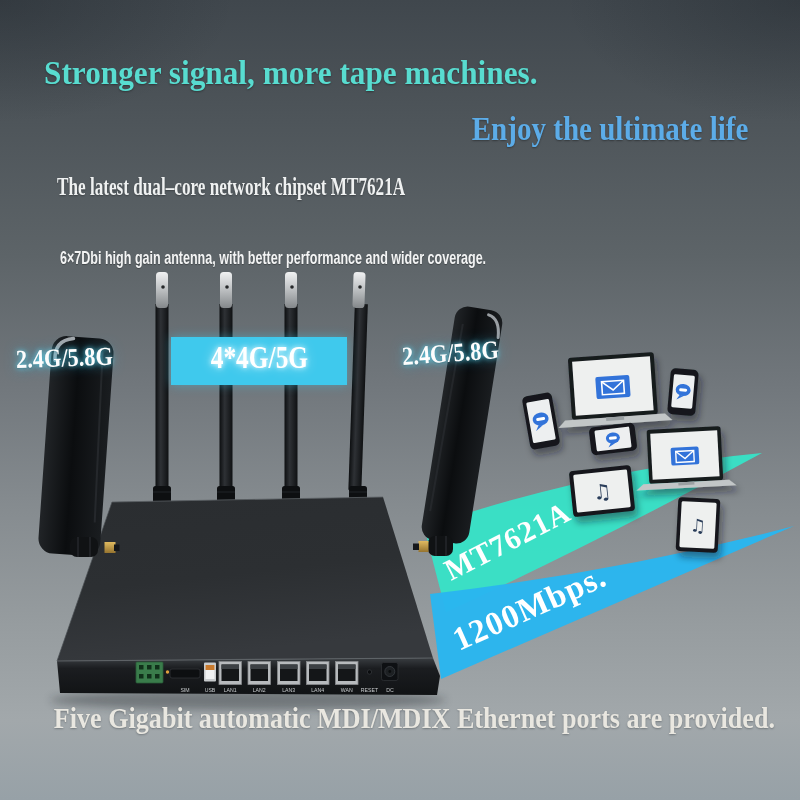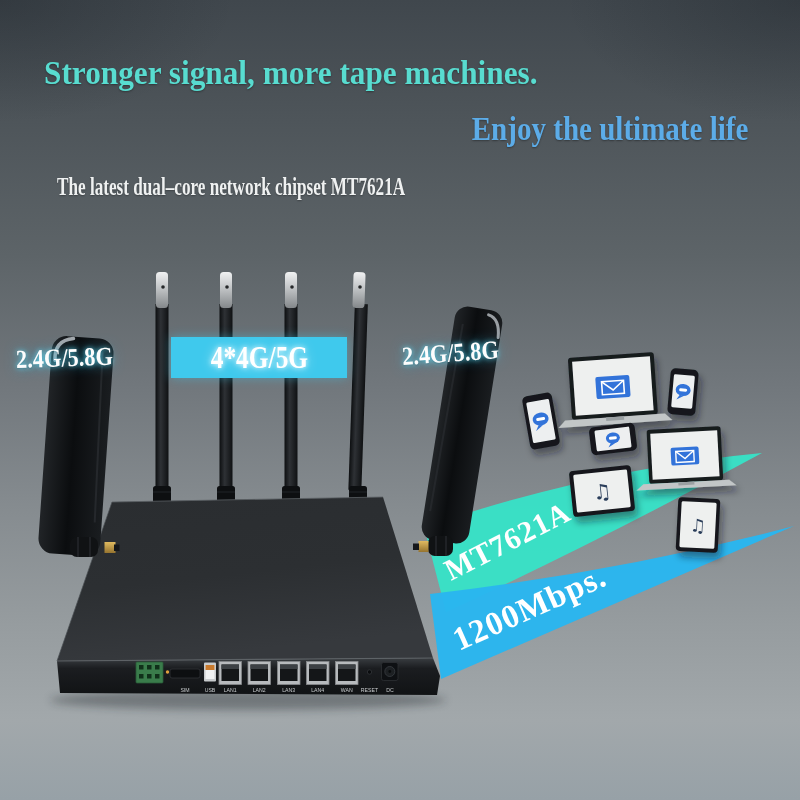--- a/index.html
+++ b/index.html
@@ -27,21 +27,21 @@
   .feat2 .sx{transform:scaleX(.64);transform-origin:left;}
   .feat3{left:60px;top:247px;font-size:19px;font-weight:600;color:#f3f4f4;
     font-family:"Liberation Sans",sans-serif;text-shadow:0 1px 1px rgba(0,0,0,.3);}
   .feat3 .sx{transform:scaleX(.66);transform-origin:left;}
   .glowlabel{font-size:26px;font-weight:bold;color:#fdfdfd;
     text-shadow:0 0 6px rgba(96,222,248,.95),0 0 14px rgba(62,195,238,.75),0 1px 2px rgba(0,0,0,.3);}
   .label-left{left:16px;top:343px;transform:rotate(-2deg);}
   .label-left .sx{transform:scaleX(.86);transform-origin:left;}
   .label-right{left:402px;top:338px;transform:rotate(-4deg);}
   .label-right .sx{transform:scaleX(.86);transform-origin:left;}
-  .banner{left:171px;top:337px;width:176px;height:41px;background:#3fc9ed;
+  .banner{left:171px;top:337px;width:176px;height:48px;background:#3fc9ed;
     text-align:center;line-height:41px;z-index:3;
     box-shadow:0 0 10px rgba(63,201,237,.45);}
   .banner-text{font-size:31px;font-weight:bold;color:#ffffff;
     text-shadow:0 0 6px rgba(230,250,255,.95),0 0 13px rgba(255,255,255,.65);}
   .banner .sx{transform:scaleX(.82);transform-origin:center;}
   .footer{left:0;top:701px;width:800px;text-align:center;font-size:30px;font-weight:bold;
     color:#e9e7e0;text-shadow:0 1px 2px rgba(60,66,70,.45);}
   .footer .sx{transform:scaleX(.87);transform-origin:center;}
   .overlay{z-index:4;}
   svg.scene{position:absolute;left:0;top:0;z-index:2;}
@@ -304,19 +304,25 @@
 
   <div class="abs headline overlay">
     <span class="sx">Stronger signal, more tape machines.</span>
   </div>
   <div class="abs subheadline overlay">
     <span class="sx">Enjoy the ultimate life</span>
   </div>
   <div class="abs feat1 overlay">
     <span class="sx">The latest dual–core network chipset MT7621A</span>
   </div>
+  <div class="abs feat3 overlay">
+    <span class="sx">6×7Dbi high gain antenna, with better performance and wider coverage.</span>
+  </div>
   <div class="abs glowlabel label-left overlay">
     <span class="sx">2.4G/5.8G</span>
   </div>
   <div class="abs glowlabel label-right overlay">
     <span class="sx">2.4G/5.8G</span>
   </div>
+  <div class="abs footer overlay">
+    <span class="sx">Five Gigabit automatic MDI/MDIX Ethernet ports are provided.</span>
+  </div>
 </div>
 
 </body></html>

